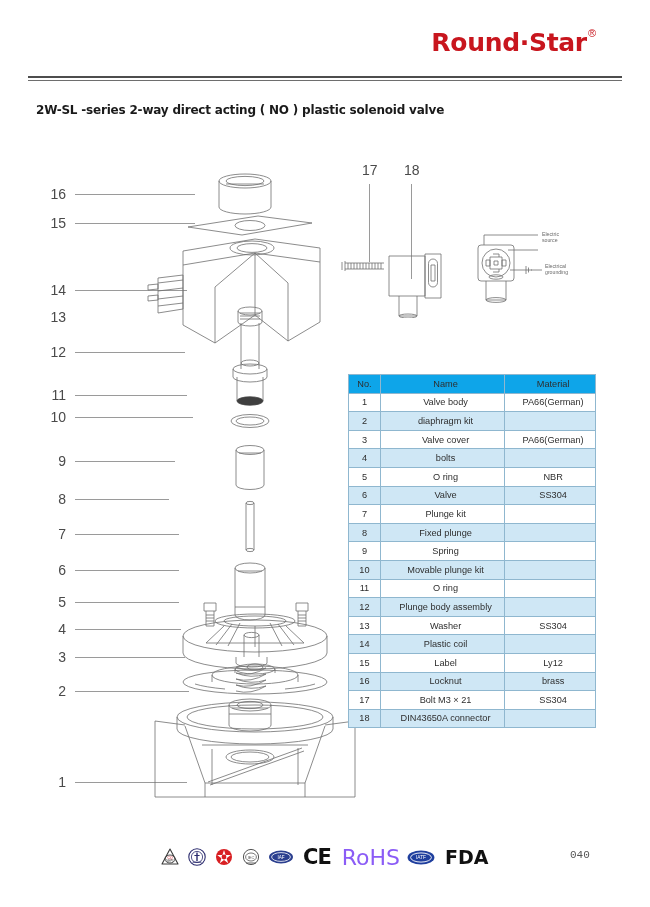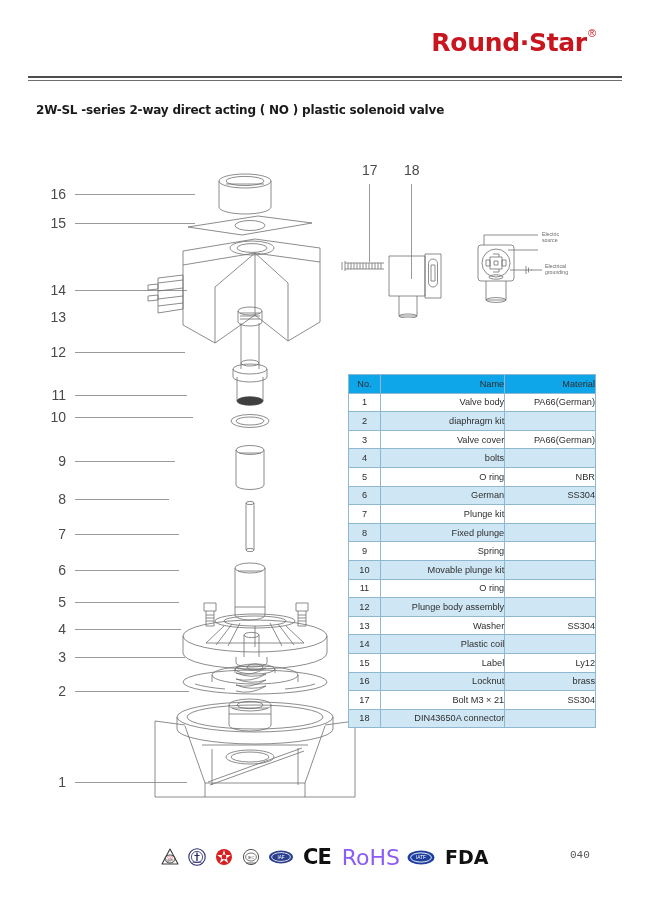--- a/index.html
+++ b/index.html
@@ -136,21 +136,21 @@
     border-collapse: collapse;
     font-family: "Liberation Sans", sans-serif;
     font-size: 9.2px;
     color: #2e2e2e;
   }
   #parts-table th, #parts-table td {
     border: 1px solid #8fb7cf;
     height: 17.6px;
     padding: 0 0 0 6px;
     font-weight: normal;
-    text-align: right;
+    text-align: center;
     white-space: nowrap;
   }
   #parts-table th.col-no, #parts-table td.col-no {
     width: 34px;
     text-align: center;
     padding-left: 0;
   }
   #parts-table th.col-name, #parts-table td.col-name { width: 122px; }
   #parts-table th.col-mat,  #parts-table td.col-mat  { width: 88px; }
   #parts-table thead th { background: #0ea5e9; }
@@ -531,21 +531,21 @@
         <td class="col-name">bolts</td>
         <td class="col-mat"></td>
       </tr>
       <tr class="plain">
         <td class="col-no">5</td>
         <td class="col-name">O ring</td>
         <td class="col-mat">NBR</td>
       </tr>
       <tr class="shade">
         <td class="col-no">6</td>
-        <td class="col-name">German</td>
+        <td class="col-name">Valve</td>
         <td class="col-mat">SS304</td>
       </tr>
       <tr class="plain">
         <td class="col-no">7</td>
         <td class="col-name">Plunge kit</td>
         <td class="col-mat"></td>
       </tr>
       <tr class="shade">
         <td class="col-no">8</td>
         <td class="col-name">Fixed plunge</td>

